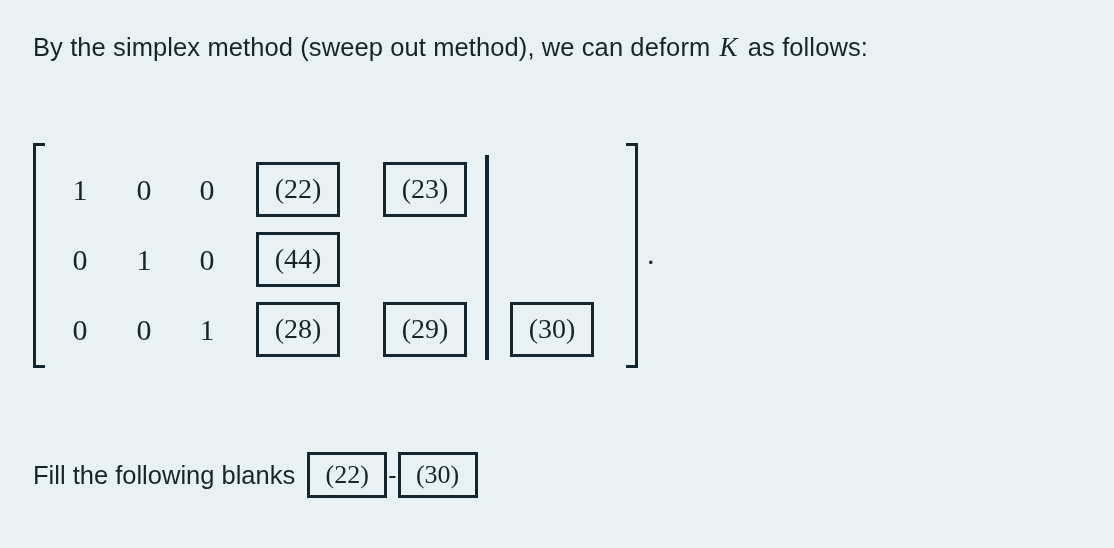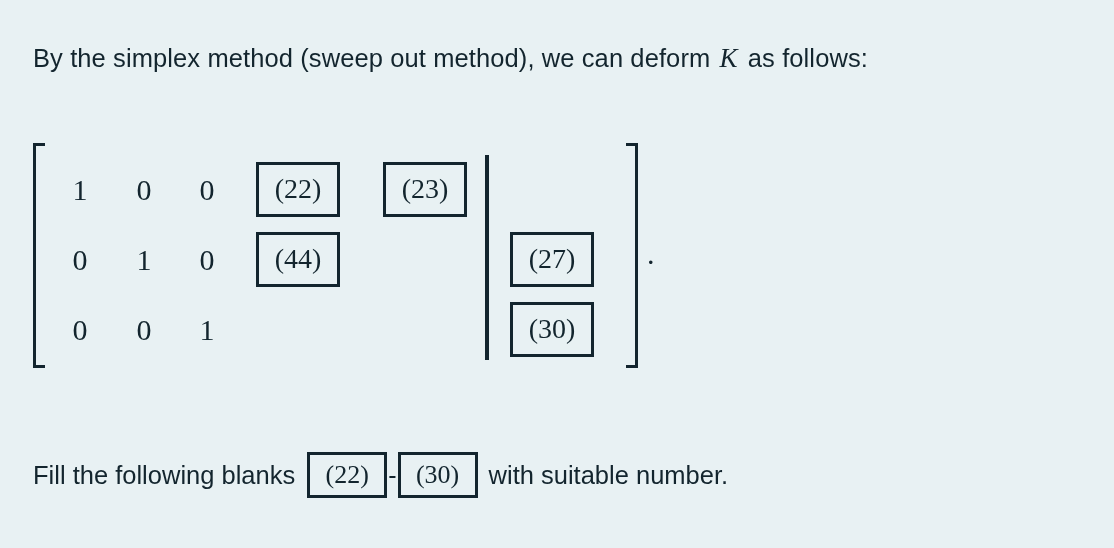--- a/index.html
+++ b/index.html
@@ -14,23 +14,23 @@
     color: #13252e;
     font-family: "Liberation Sans", sans-serif;
     overflow: hidden;
     position: relative;
   }
 
   
   #intro-line {
     position: absolute;
     left: 33px;
-    top: 42px;
+    top: 27px;
     font-size: 25.5px;
-    line-height: 33px;
+    line-height: 40px;
     white-space: nowrap;
     letter-spacing: 0.1px;
   }
   #intro-line .math-var {
     font-family: "Liberation Serif", serif;
     font-style: italic;
     font-size: 27px;
     padding: 0 3px 0 2px;
   }
 
@@ -187,31 +187,31 @@
     <div class="mdigit c2">0</div>
     <div class="blank-box b0">(22)</div>
     <div class="blank-box b1">(23)</div>
   </div>
 
   <div class="mrow r1">
     <div class="mdigit c0">0</div>
     <div class="mdigit c1">1</div>
     <div class="mdigit c2">0</div>
     <div class="blank-box b0">(44)</div>
-    <div class="blank-box b2">(27)</div>
   </div>
 
   <div class="mrow r2">
     <div class="mdigit c0">0</div>
     <div class="mdigit c1">0</div>
     <div class="mdigit c2">1</div>
+    <div class="blank-box b0">(28)</div>
+    <div class="blank-box b1">(29)</div>
     <div class="blank-box b2">(30)</div>
   </div>
 
 </div>
 
 <div id="closing-line">
   <span class="txt">Fill the following blanks</span>
   <span class="inline-box">(22)</span>
   <span class="dash">-</span>
   <span class="inline-box second">(30)</span>
-  <span class="tail">with suitable number.</span>
 </div>
 
 </body></html>

